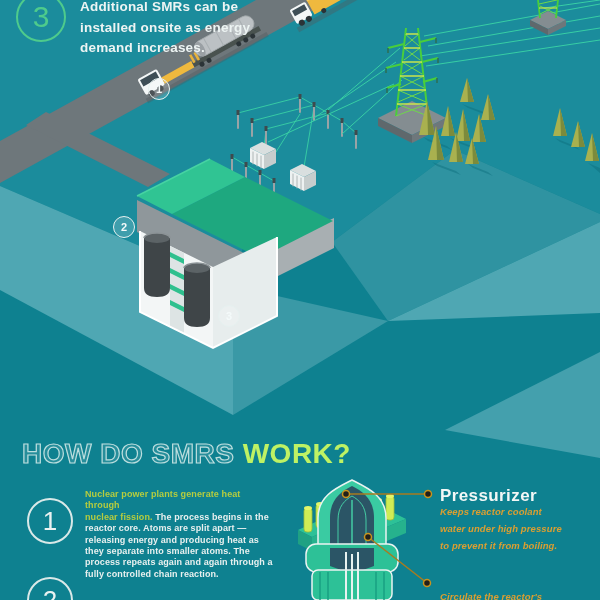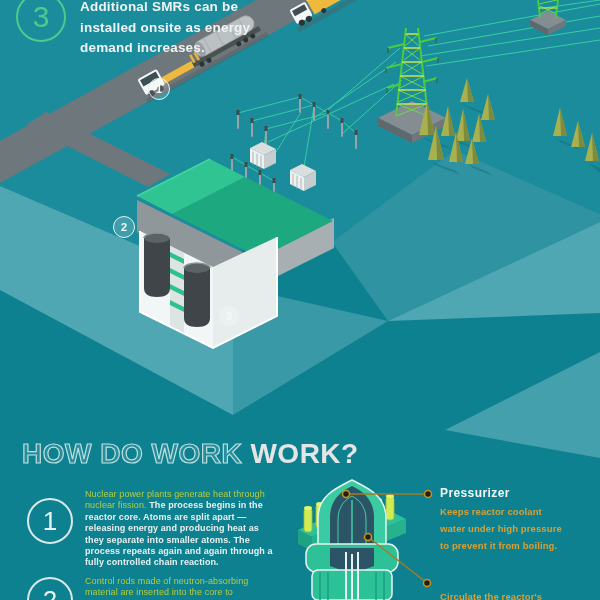--- a/index.html
+++ b/index.html
@@ -19,37 +19,37 @@
               font-weight:700;white-space:pre-line;letter-spacing:.2px;}
 
   
   .marker{position:absolute;width:22px;height:22px;border-radius:50%;box-sizing:border-box;
           border:1.5px solid #E6F1F0;background:rgba(255,255,255,0.16);color:#F4FAFA;
           display:flex;align-items:center;justify-content:center;font-size:11px;font-weight:700;}
 
   
   #heading{left:22px;top:438px;font-weight:700;font-size:28px;letter-spacing:.5px;white-space:nowrap;}
   .h-outline{color:rgba(190,225,225,0.14);-webkit-text-stroke:1.2px #BCDEDE;}
-  .h-solid{color:#e5e5e5;}
+  .h-solid{color:#bef264;}
 
   
   .step-circle{border:2px solid #D9E9E8;color:#E9F2F1;font-size:26px;font-weight:400;width:46px;height:46px;}
   #step1-circle{left:27px;top:498px;}
   #step2-circle{left:27px;top:577px;}
   .step-text{position:absolute;left:85px;width:192px;margin:0;font-size:9px;line-height:11.4px;
              letter-spacing:.1px;white-space:pre-line;}
   #step1-text{top:489px;}
   #step2-text{top:576px;}
-  .step-text .lead{color:#B5CC3F;font-weight:400;margin-top:32px;}
+  .step-text .lead{color:#B5CC3F;font-weight:700;margin-top:32px;}
   .step-text .body{color:#E8F0EF;font-weight:700;}
 
   
-  .callout-title{position:absolute;left:440px;color:#F2F7F6;font-weight:700;font-size:12px;letter-spacing:.4px;}
+  .callout-title{position:absolute;left:440px;color:#F2F7F6;font-weight:700;font-size:17px;letter-spacing:.4px;}
   .callout-desc{position:absolute;left:440px;width:128px;color:#DC9F31;font-weight:700;
-                font-size:9.5px;line-height:17px;letter-spacing:.1px;}
+                font-size:9.5px;line-height:17px;letter-spacing:.1px;font-style:italic;}
   #callout1-title{top:486px;}
   #callout1-desc{top:503px;}
   #callout2-title{top:566px;}
   #callout2-desc{top:588px;}
 </style>
 </head>
 <body>
 
 <div id="stage">
 
@@ -269,32 +269,31 @@
       <span>3</span>
     </div>
 
   <div class="num-circle" id="intro-circle">
     <span>3</span>
   </div>
   <div class="abs" id="intro-text">Additional SMRs can be
 installed onsite as energy
 demand increases.</div>
 
-  <h1 class="abs" id="heading" style="margin:0;"><span class="h-outline">HOW DO WORK </span><span class="h-solid">WORK?</span></h1>
+  <h1 class="abs" id="heading" style="margin:0;"><span class="h-outline">HOW DO SMRS </span><span class="h-solid">WORK?</span></h1>
 
   <div class="num-circle step-circle" id="step1-circle">
     <span>1</span>
   </div>
   <p class="step-text" id="step1-text"><span class="lead">Nuclear power plants generate heat through
 nuclear fission.</span><span class="body"> The process begins in the reactor core. Atoms are split apart — releasing energy and producing heat as they separate into smaller atoms. The process repeats again and again through a fully controlled chain reaction.</span></p>
 
   <div class="num-circle step-circle" id="step2-circle">
     <span>2</span>
   </div>
-  <p class="step-text" id="step2-text"><span class="lead">Control rods made of neutron-absorbing material are inserted into the core to</span><span class="body"></span></p>
 
   <svg id="reactor" viewBox="0 0 310 140" width="310" height="140">
 
     <g>
       <polygon points="8,70 30,60 44,67 22,77" fill="#2DC197"></polygon>
       <polygon points="8,70 8,84 22,91 22,77" fill="#1FA183"></polygon>
       <polygon points="22,77 44,67 44,81 22,91" fill="#26B28D"></polygon>
       <rect x="14" y="48" width="8" height="24" rx="3" fill="#CFEC55" stroke="#9DBE3A" stroke-width="0.8"></rect>
       <rect x="26" y="44" width="8" height="24" rx="3" fill="#CFEC55" stroke="#9DBE3A" stroke-width="0.8"></rect>
       <ellipse cx="18" cy="48" rx="4" ry="2" fill="#E2F56A"></ellipse>

